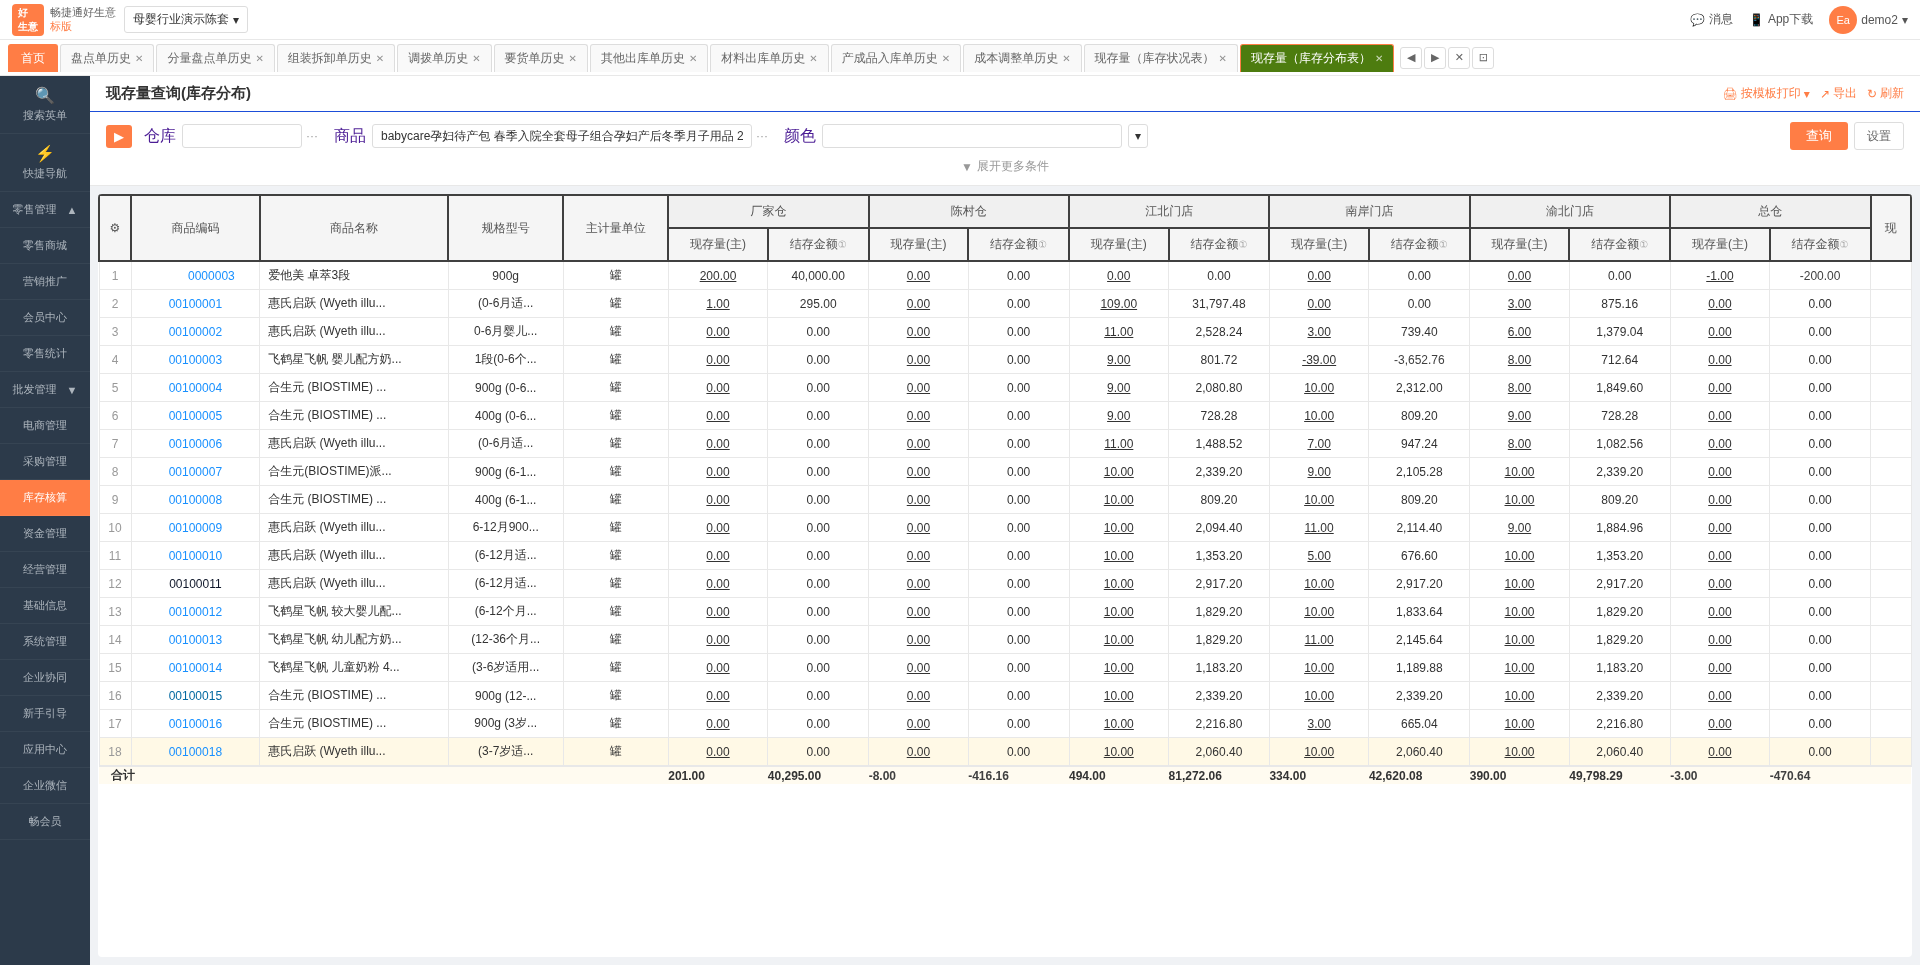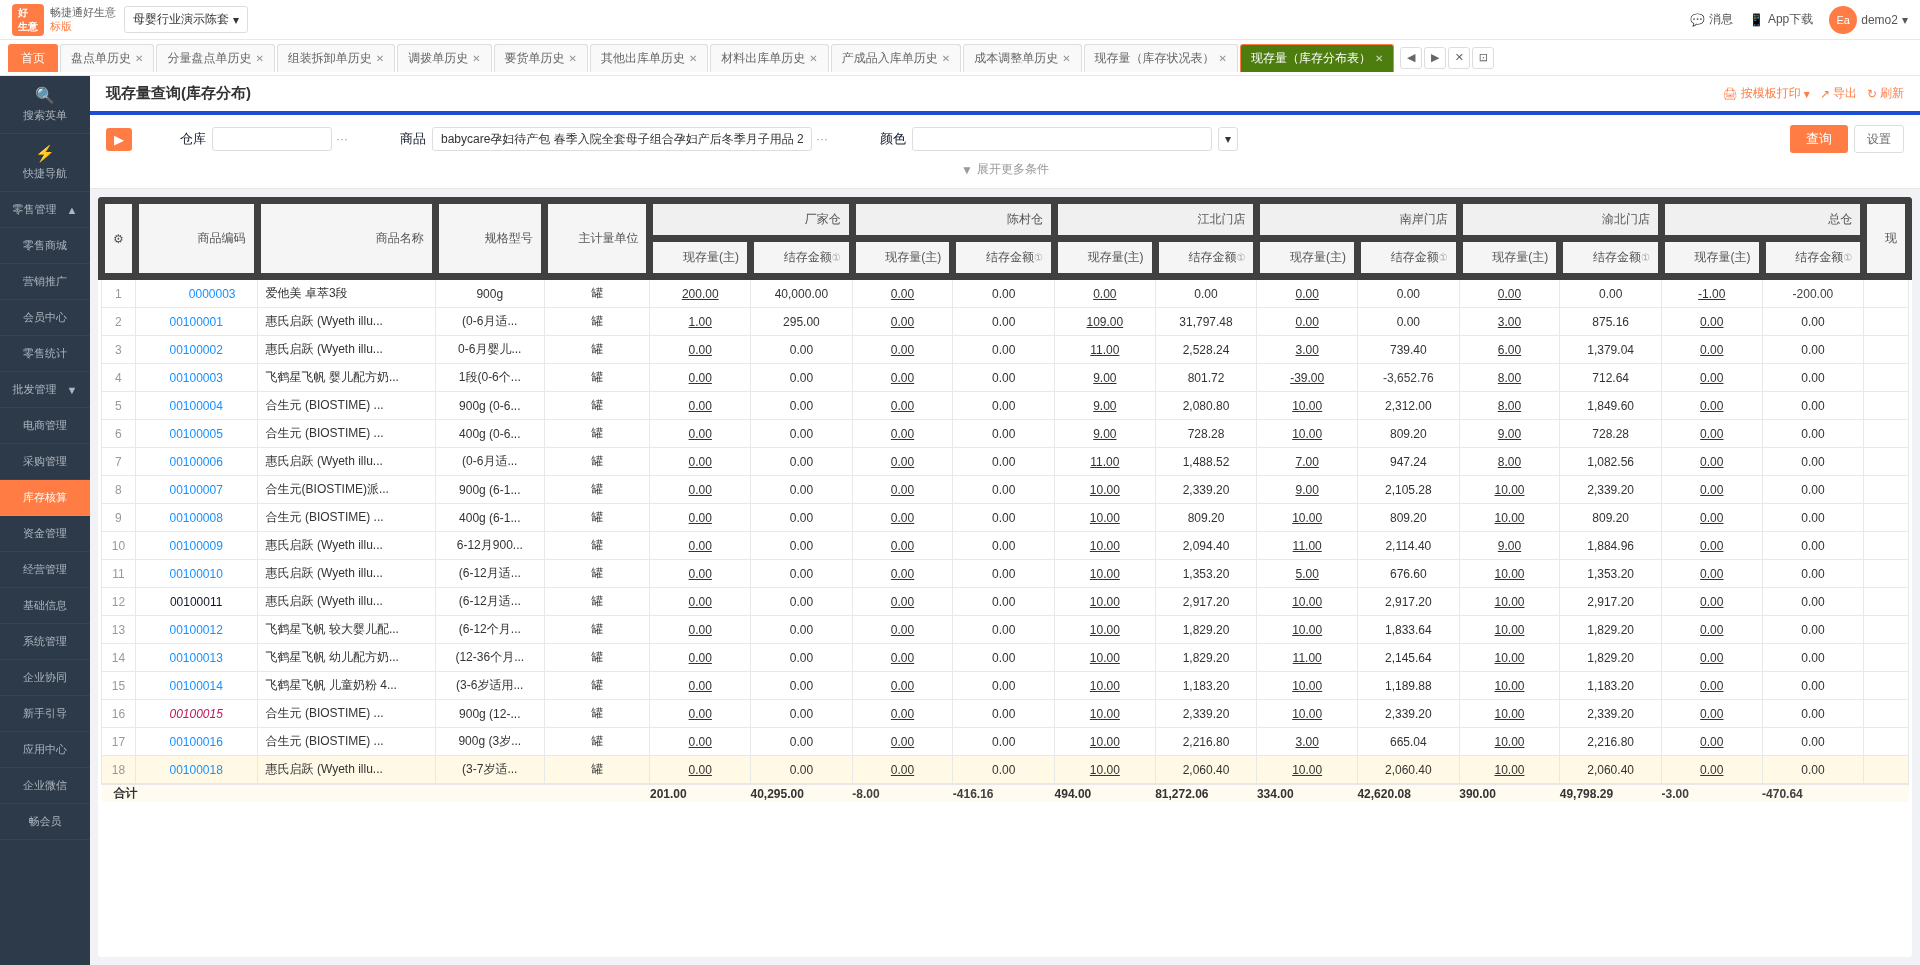--- a/index.html
+++ b/index.html
@@ -32,42 +32,42 @@
     .sidebar { width: 90px; background: #2c3a4a; height: 100%; overflow-y: auto; flex-shrink: 0; }
     .sidebar-item { padding: 10px 6px; text-align: center; cursor: pointer; color: #adb5bd; font-size: 11px; border-bottom: 1px solid rgba(255,255,255,0.05); }
     .sidebar-item.active { background: #ff7d45; color: #fff; }
     .sidebar-item .icon { font-size: 16px; margin-bottom: 3px; }
     .sidebar-item.has-sub { display: flex; align-items: center; justify-content: center; gap: 10px; }
 
     
     .content-area { flex: 1; overflow: hidden; display: flex; flex-direction: column; background: #f0f2f5; }
     
     
-    .page-header { background: #fff; padding: 8px 16px; border-bottom: 4px solid #1d4ed8; display: flex; align-items: center; justify-content: space-between; }
+    .page-header { background: #fff; padding: 8px 16px; border-bottom: 1px solid #1d4ed8; display: flex; align-items: center; justify-content: space-between; }
     .page-title { font-size: 15px; font-weight: bold; color: #333; }
     .page-actions { display: flex; align-items: center; gap: 10px; }
     .btn-link { color: #ff7d45; cursor: pointer; font-size: 12px; display: flex; align-items: center; gap: 3px; }
 
     
     .filter-bar { background: #fff; padding: 10px 16px; border-bottom: 1px solid #e8e8e8; }
     .filter-row { display: flex; align-items: center; gap: 12px; }
     .filter-item { display: flex; align-items: center; gap: 6px; }
-    .filter-label { color: #0f172a; font-size: 13px; white-space: nowrap; margin-left: 36px; }
+    .filter-label { color: #4c1d95; font-size: 16px; white-space: nowrap; }
     .filter-input { border: 1px solid #ddd; border-radius: 3px; padding: 4px 8px; font-size: 12px; color: #333; width: 120px; outline: none; }
     .filter-input-wide { width: 380px; }
     .filter-dots { color: #999; cursor: pointer; padding: 0 4px; }
     .filter-expand { display: flex; align-items: center; gap: 4px; color: #999; cursor: pointer; font-size: 12px; margin-top: 8px; justify-content: center; }
     .btn-query { background: #ff7d45; color: #fff; border: none; border-radius: 3px; padding: 5px 16px; cursor: pointer; font-size: 13px; }
     .btn-setting { background: #fff; color: #666; border: 1px solid #ddd; border-radius: 3px; padding: 4px 12px; cursor: pointer; font-size: 12px; }
 
     
     .table-container { flex: 1; overflow: auto; padding: 0; background: #fff; margin: 8px; border-radius: 4px; }
     
     table { width: 100%; border-collapse: collapse; font-size: 12px; }
-    thead th { background: #f5f5f5; border: 7px solid #404040; padding: 7px 8px; text-align: right; font-weight: normal; color: #555; white-space: nowrap; position: sticky; top: 0; z-index: 2; }
+    thead th { background: #f5f5f5; border: 2px solid #404040; padding: 7px 8px; text-align: center; font-weight: normal; color: #555; white-space: nowrap; position: sticky; top: 0; z-index: 2; }
     tbody td { border: 1px solid #e8e8e8; padding: 5px 8px; text-align: center; color: #333; white-space: nowrap; }
     tbody tr.highlighted { background: #fff9e6; }
     .negative-val { color: #404040; }
     .underline-val { text-decoration: underline; cursor: pointer; color: #333; }
     
     .row-num { color: #999; }
     
     
     .total-row td { background: #fffbf0; font-weight: bold; border-top: 2px solid #e8e8e8; }
     
@@ -633,21 +633,21 @@
       <td class=" underline-val">10.00</td>
       <td class="">1,189.88</td>
       <td class=" underline-val">10.00</td>
       <td class="">1,183.20</td>
       <td class=" underline-val">0.00</td>
       <td class="">0.00</td>
       <td></td>
     </tr>
             <tr>
       <td class="row-num">16</td>
-      <td style="color:#be185d; cursor:pointer;font-style:italic;">00100015</td>
+      <td style="color:#0369a1; cursor:pointer;">00100015</td>
       <td style="text-align:left; max-width:140px; overflow:hidden; text-overflow:ellipsis;">合生元 (BIOSTIME) ...</td>
       <td>900g (12-...</td>
       <td>罐</td>
       <td class=" underline-val">0.00</td>
       <td class="">0.00</td>
       <td class=" underline-val">0.00</td>
       <td class="">0.00</td>
       <td class=" underline-val">10.00</td>
       <td class="">2,339.20</td>
       <td class=" underline-val">10.00</td>

